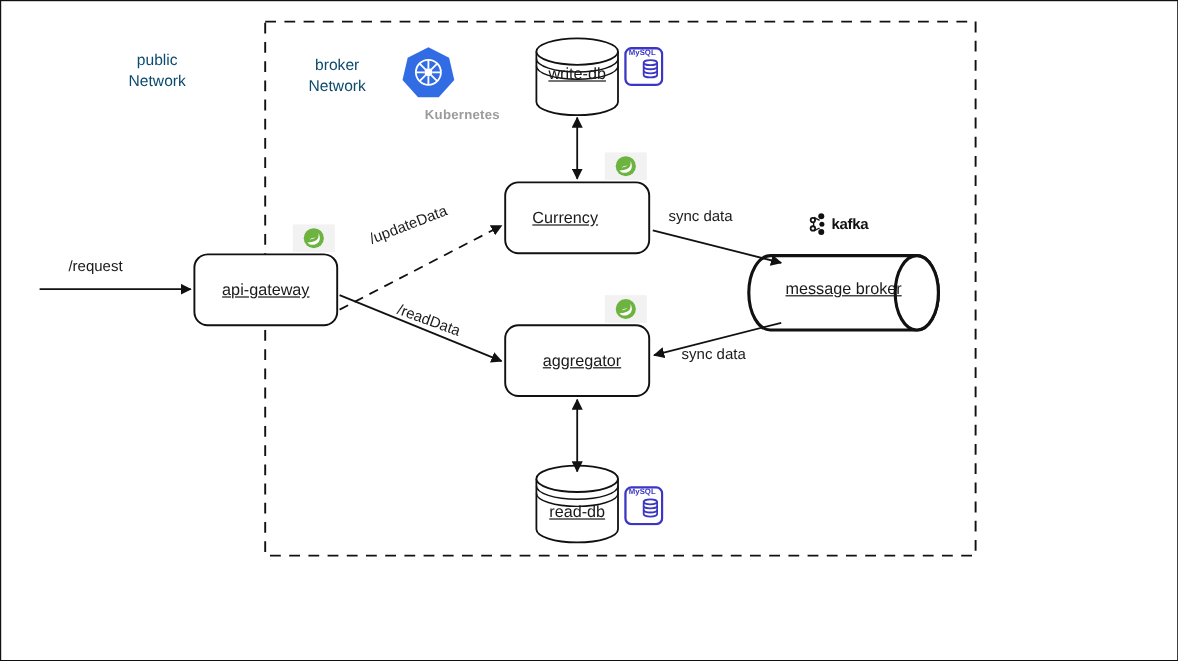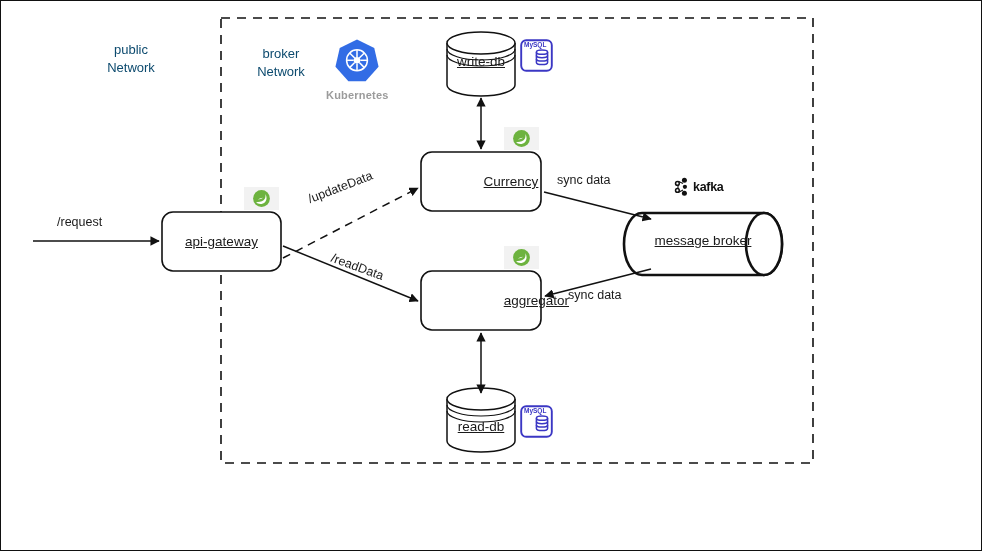--- a/index.html
+++ b/index.html
@@ -38,21 +38,21 @@
     color:#1a1a1a;
     white-space:nowrap;
   }
   .rot-updatedata{transform:rotate(-21deg);transform-origin:left top;}
   .rot-readdata{transform:rotate(20deg);transform-origin:left top;}
 
   
   .k8s-badge{position:absolute;text-align:center;}
   .k8s-name{
     font-size:11px;font-weight:bold;color:#9b9b9b;
-    letter-spacing:.2px;margin-top:1px;
+    letter-spacing:.2px;margin-top:1px;margin-left:28px;
   }
   
   .spring-badge{position:absolute;background:#f2f2f2;padding:2px 8px;line-height:0;}
   
   .mysql-badge{position:absolute;}
   .mysql-txt{
     position:absolute;left:4px;top:2px;
     font-size:6.5px;color:#3b37c4;font-weight:bold;
     font-family:"Liberation Sans",sans-serif;
   }
@@ -122,23 +122,23 @@
     <div>Network</div>
   </div>
 
   <div class="zone-label" style="left:246px;top:44px;width:68px;">
     <div>broker</div>
     <div>Network</div>
   </div>
 
   <div class="node-label" style="left:161px;top:233px;width:119px;">api-gateway</div>
 
-  <div class="node-label" style="left:440px;top:173px;width:140px;">Currency</div>
-
-  <div class="node-label" style="left:432px;top:292px;width:136px;text-align:right;">aggregator</div>
+  <div class="node-label" style="left:400px;top:173px;width:140px;">Currency</div>
+
+  <div class="node-label" style="left:416px;top:292px;width:136px;">aggregator</div>
 
   <div class="node-label" style="left:446px;top:53px;width:68px;">write-db</div>
 
   <div class="node-label" style="left:446px;top:418px;width:68px;">read-db</div>
 
   <div class="node-label" style="left:641px;top:232px;width:122px;">message broker</div>
 
   <div class="edge-label" style="left:56px;top:214px;">/request</div>
 
   <div class="edge-label rot-updatedata" style="left:305px;top:192px;">/updateData</div>

